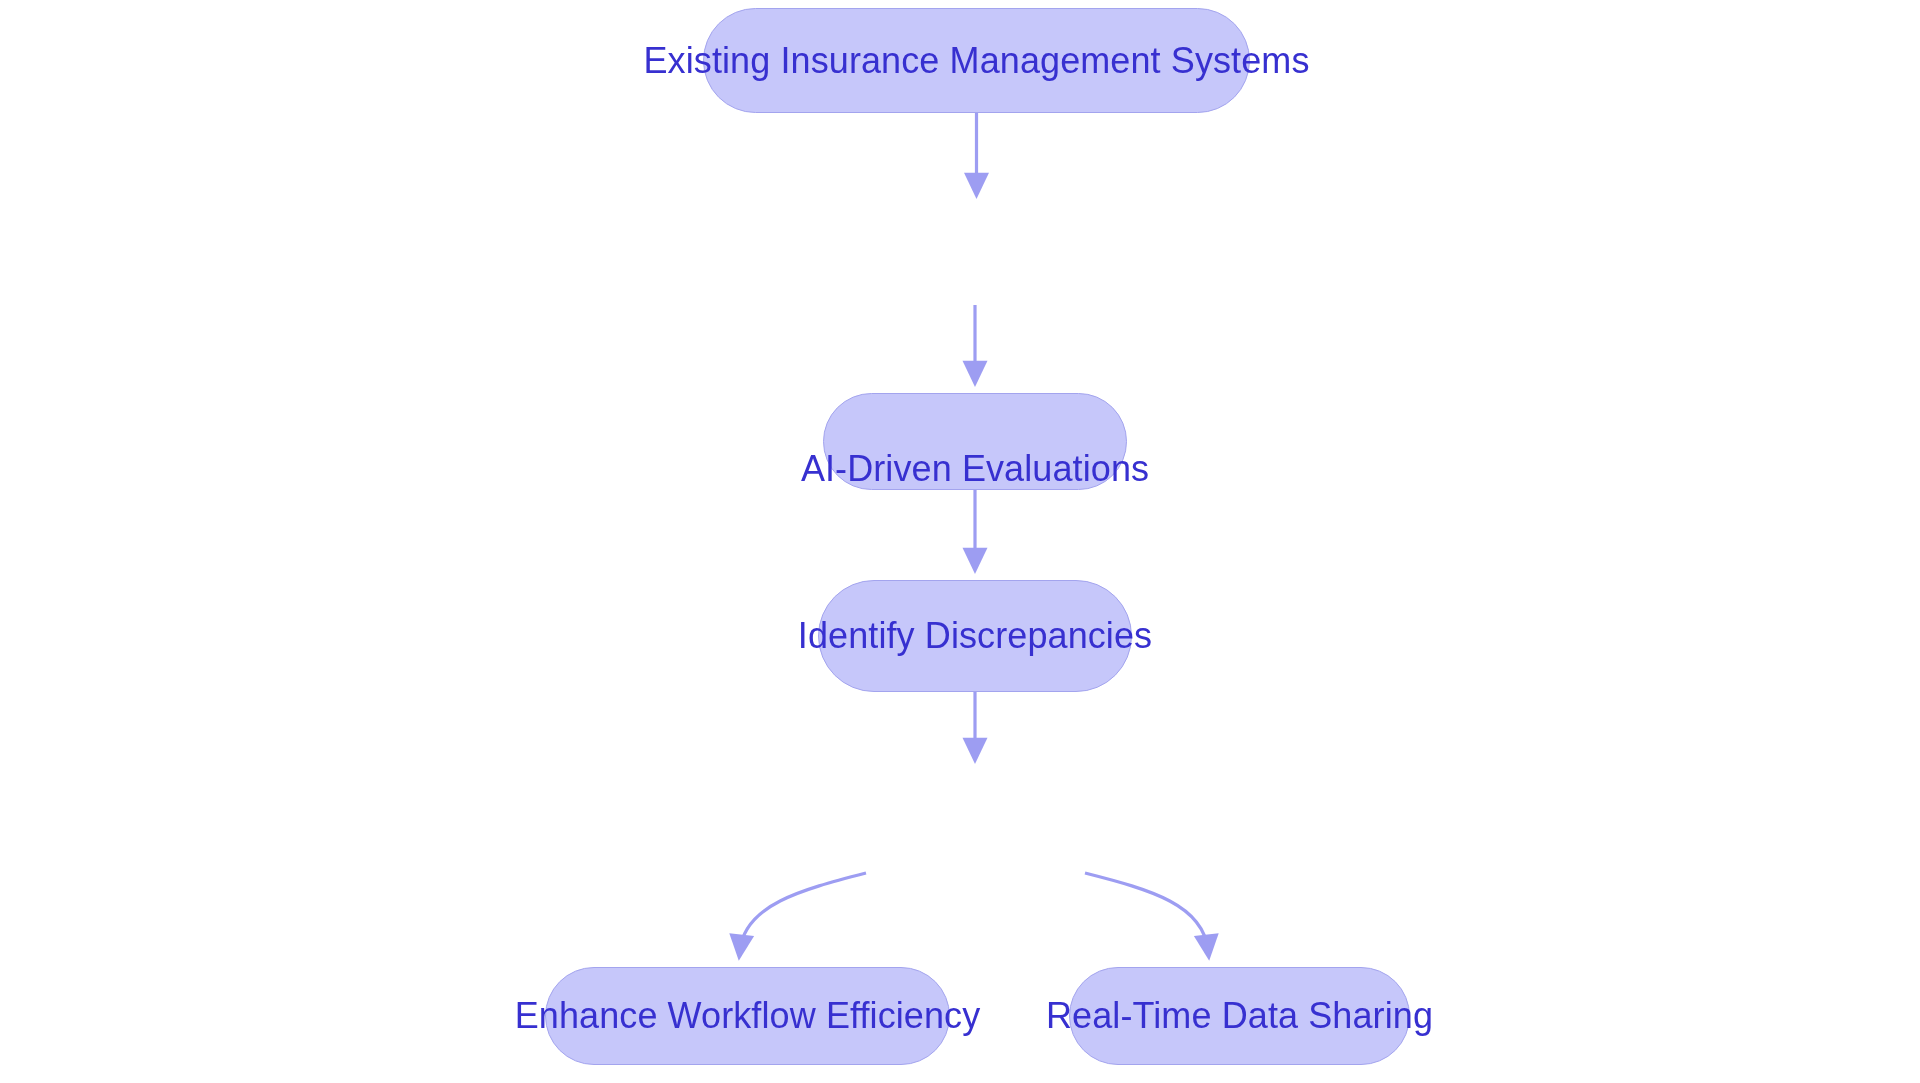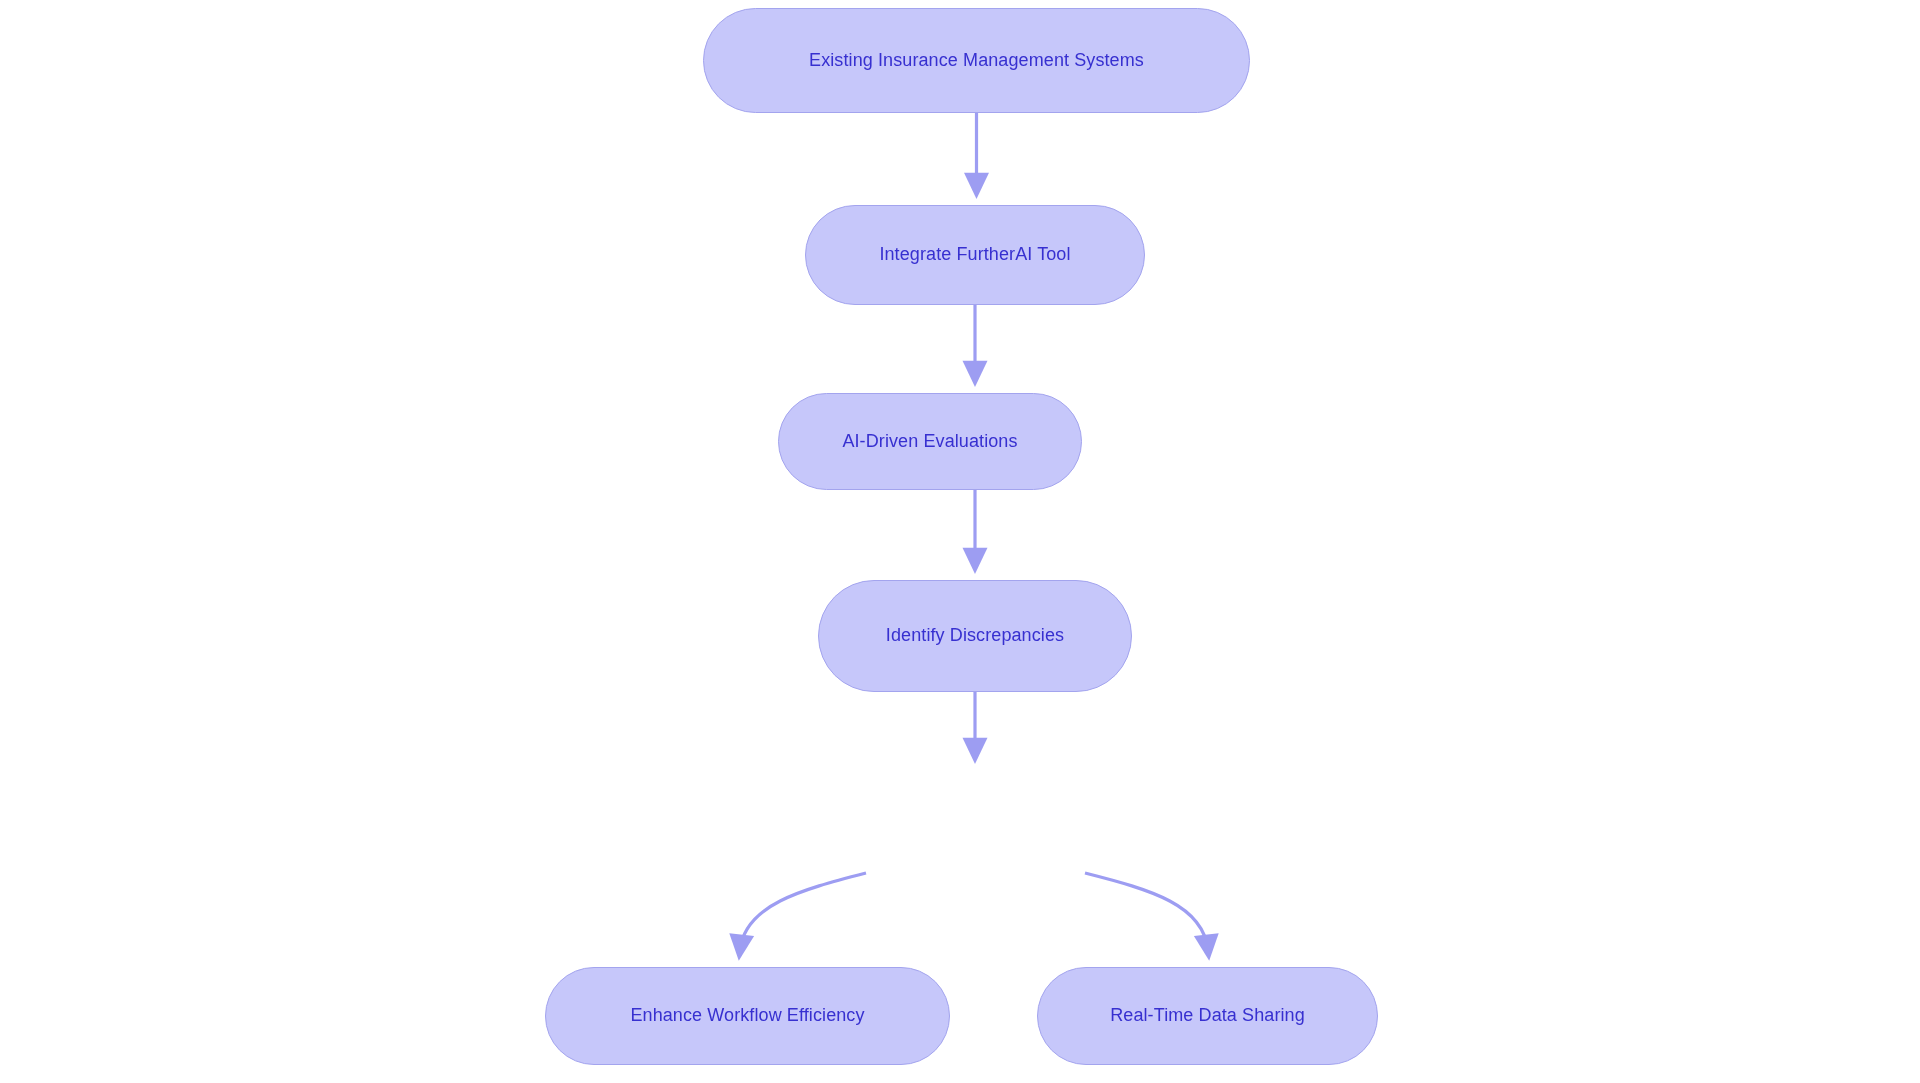--- a/index.html
+++ b/index.html
@@ -32,21 +32,21 @@
     position: absolute;
     box-sizing: border-box;
     display: flex;
     align-items: center;
     justify-content: center;
     background: #c6c7fa;
     border: 1.6px solid #a3a4ee;
     border-radius: 999px;
     color: #3730d0;
     font-family: "Liberation Sans", sans-serif;
-    font-size: 18px;
+    font-size: 36px;
     font-weight: 400;
     letter-spacing: 0.1px;
     line-height: 1.1;
     white-space: nowrap;
     z-index: 2;
   }
   .node-label {
     display: block;
     padding: 0 6px;
   }
@@ -70,34 +70,31 @@
       <path d="M 975 680 L 975 753" marker-end="url(#arrowhead)"></path>
       <path d="M 866 873 C 800 890, 745 905, 740 950" marker-end="url(#arrowhead)"></path>
       <path d="M 1085 873 C 1152 890, 1203 905, 1208 950" marker-end="url(#arrowhead)"></path>
     </g>
   </svg>
 
   <div class="node" style="left:703px; top:8px; width:547px; height:105px;">
     <span class="node-label">Existing Insurance Management Systems</span>
   </div>
 
-  <div class="node" style="left:805px; top:205px; width:340px; height:100px;">
-    <span class="node-label">Integrate FurtherAI Tool</span>
-  </div>
 
-  <div class="node" style="left:778px; top:393px; width:304px; height:97px;">
+  <div class="node" style="left:823px; top:393px; width:304px; height:97px;align-items:flex-end;">
     <span class="node-label">AI-Driven Evaluations</span>
   </div>
 
   <div class="node" style="left:818px; top:580px; width:314px; height:112px;">
     <span class="node-label">Identify Discrepancies</span>
   </div>
 
 
   <div class="node" style="left:545px; top:967px; width:405px; height:98px;">
     <span class="node-label">Enhance Workflow Efficiency</span>
   </div>
 
-  <div class="node" style="left:1037px; top:967px; width:341px; height:98px;">
+  <div class="node" style="left:1069px; top:967px; width:341px; height:98px;">
     <span class="node-label">Real-Time Data Sharing</span>
   </div>
 
 </div>
 
 </body></html>

